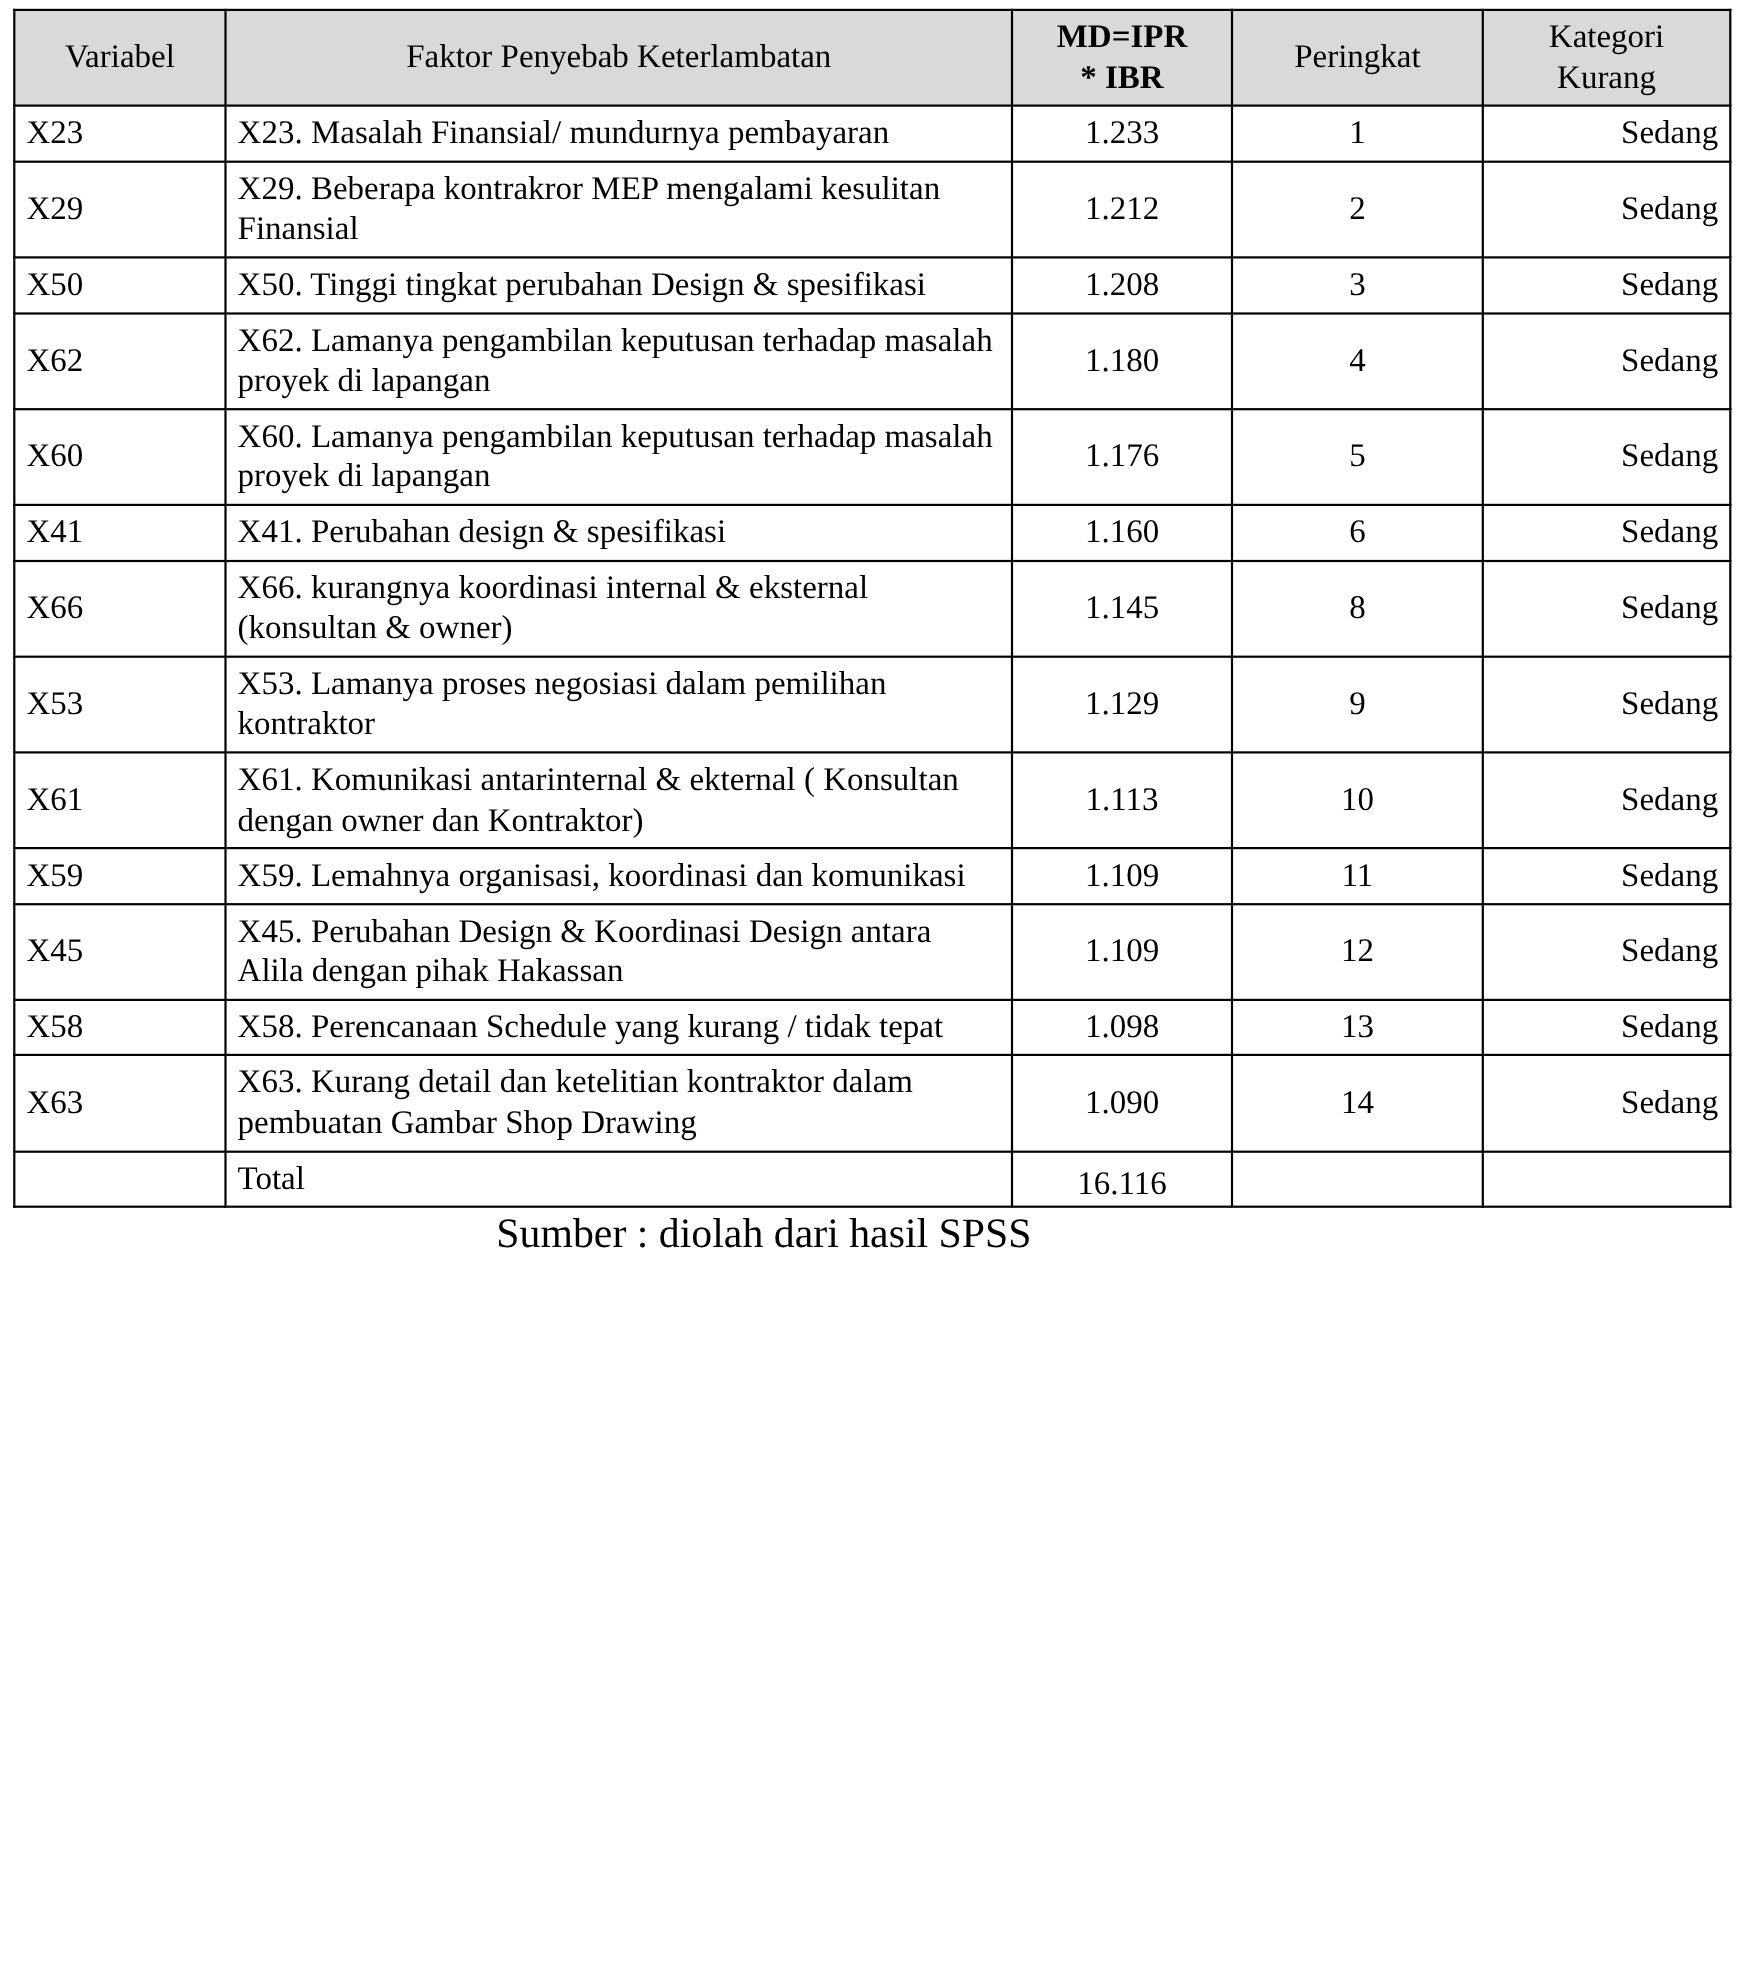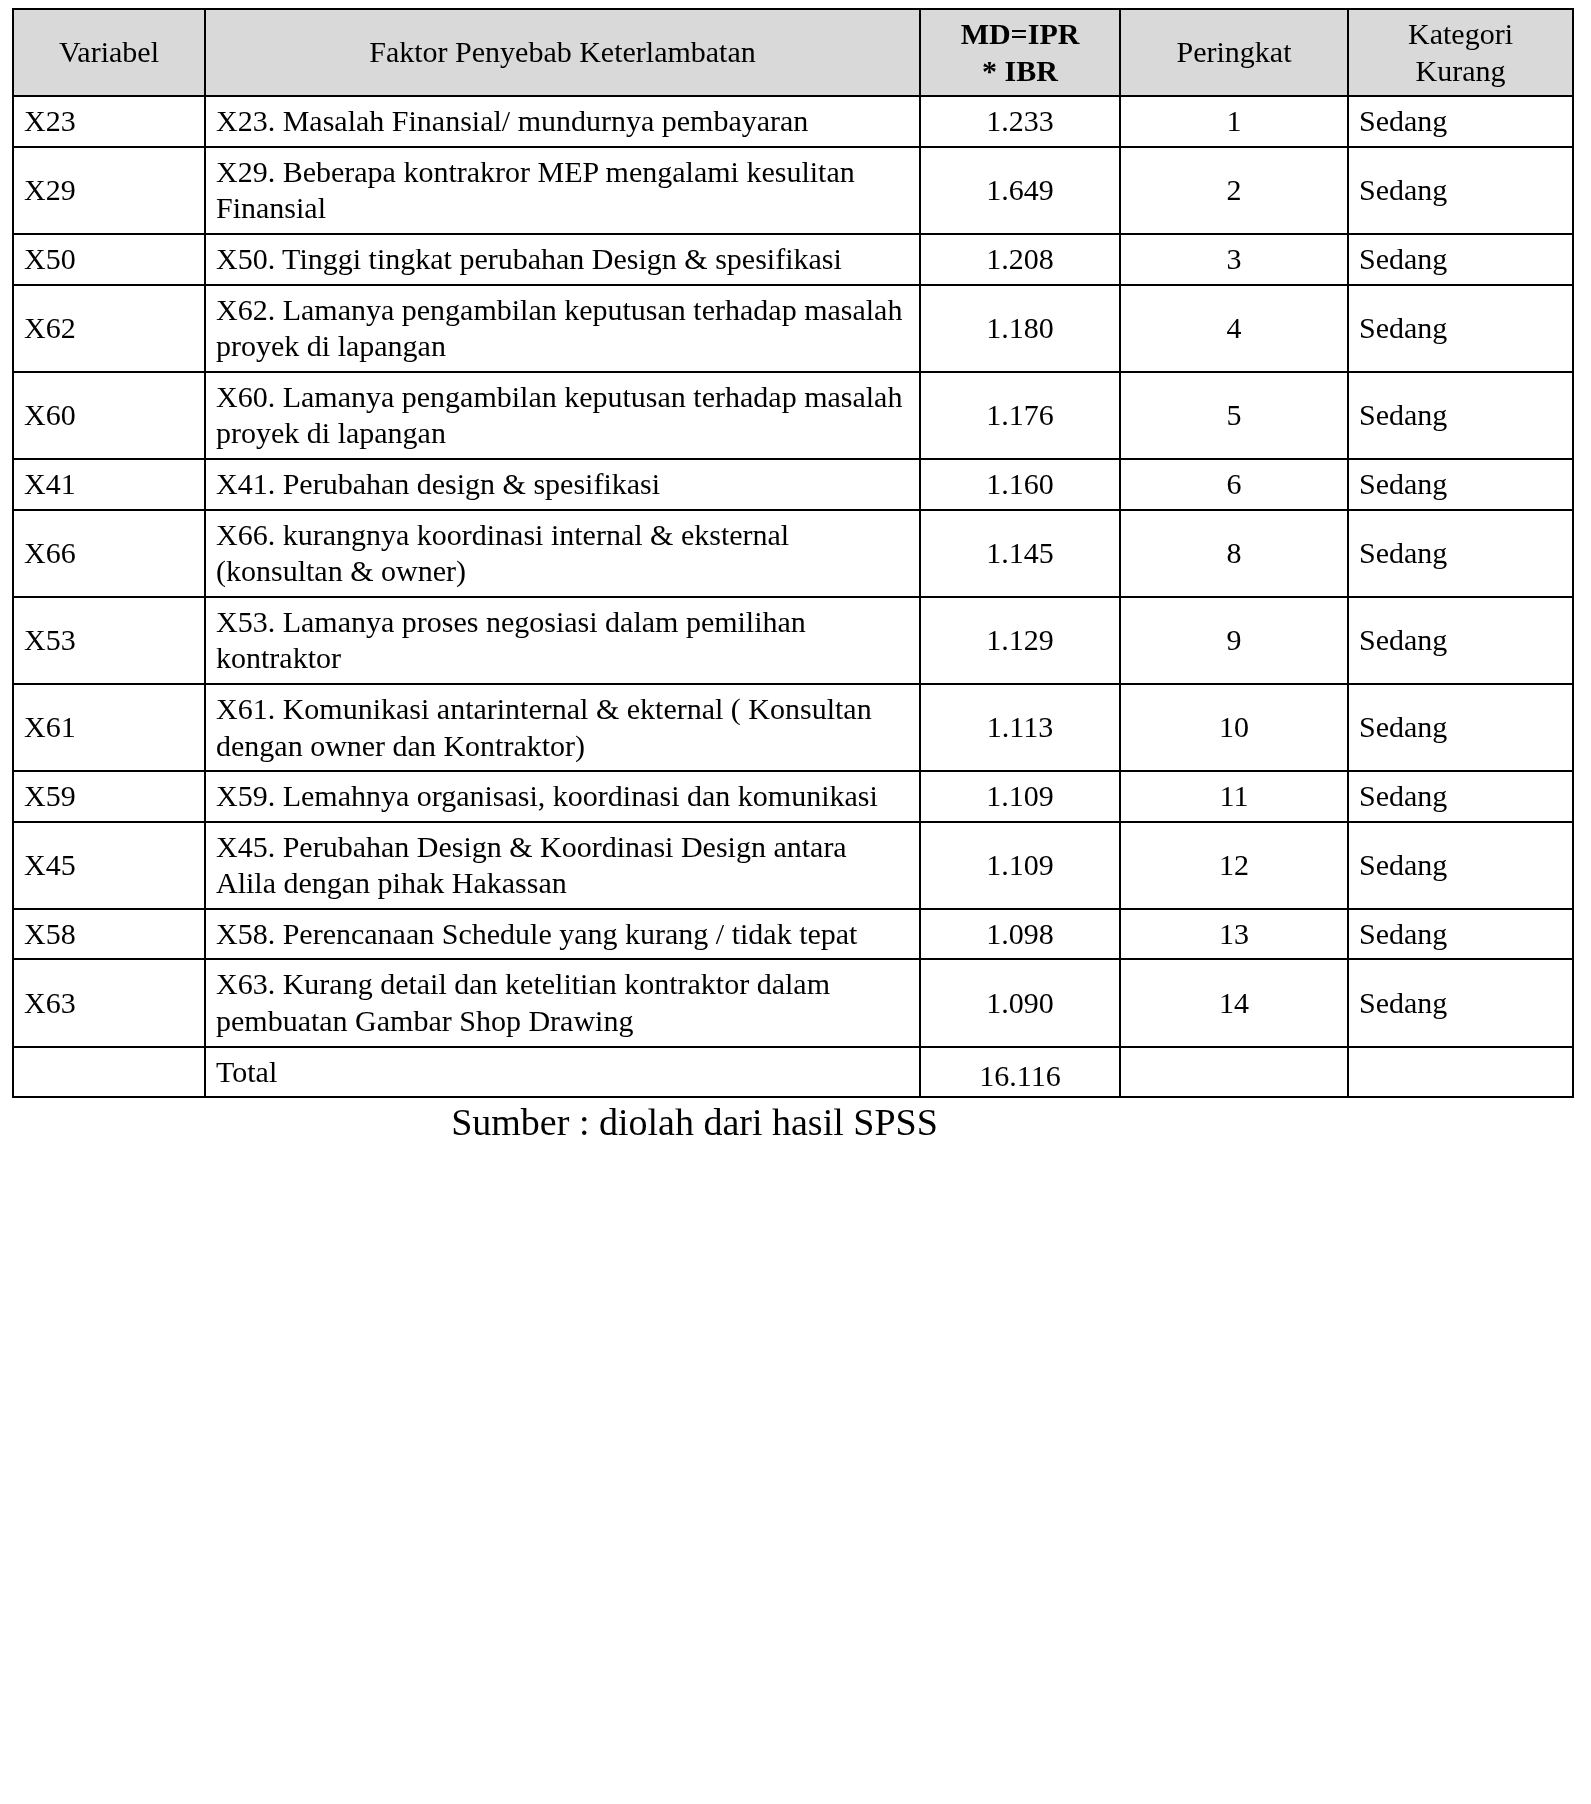--- a/index.html
+++ b/index.html
@@ -42,21 +42,21 @@
   col.c-var     { width: 192px; }
   col.c-factor  { width: 715px; }
   col.c-md      { width: 200px; }
   col.c-rank    { width: 228px; }
   col.c-kat     { width: 225px; }
 
   td.var   { text-align: left; border-radius: 12px; }
   td.factor{ text-align: left; }
   td.md    { text-align: center; }
   td.rank  { text-align: center; }
-  td.kat   { text-align: left; }
+  td.kat   { text-align: right; }
 
   tr.total-row td.factor { text-align: left; }
   tr.total-row td.md { text-align: center; vertical-align: bottom; padding-bottom: 2px; }
 
   .source {
     text-align: center;
     font-size: 38px;
     margin-top: 4px;
     line-height: 1.1;
   }
@@ -95,21 +95,21 @@
         <td class="var">X23</td>
         <td class="factor">X23. Masalah Finansial/ mundurnya pembayaran</td>
         <td class="md">1.233</td>
         <td class="rank">1</td>
         <td class="kat">Sedang</td>
       </tr>
 
       <tr>
         <td class="var">X29</td>
         <td class="factor">X29. Beberapa kontrakror MEP mengalami kesulitan Finansial</td>
-        <td class="md">1.649</td>
+        <td class="md">1.212</td>
         <td class="rank">2</td>
         <td class="kat">Sedang</td>
       </tr>
 
       <tr>
         <td class="var">X50</td>
         <td class="factor">X50. Tinggi tingkat perubahan Design &amp; spesifikasi</td>
         <td class="md">1.208</td>
         <td class="rank">3</td>
         <td class="kat">Sedang</td>

